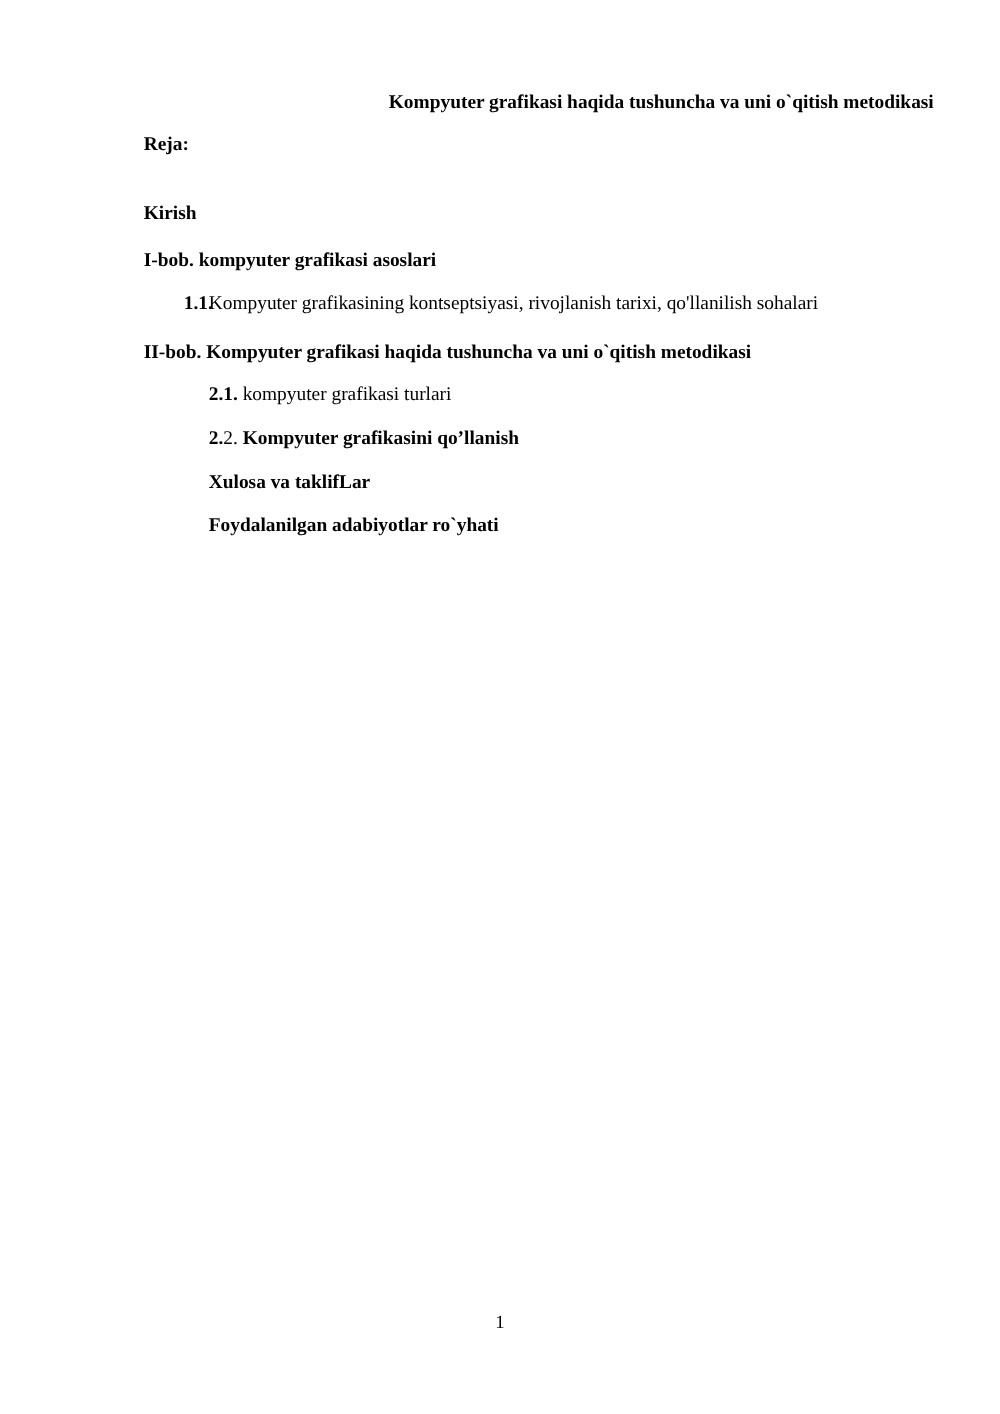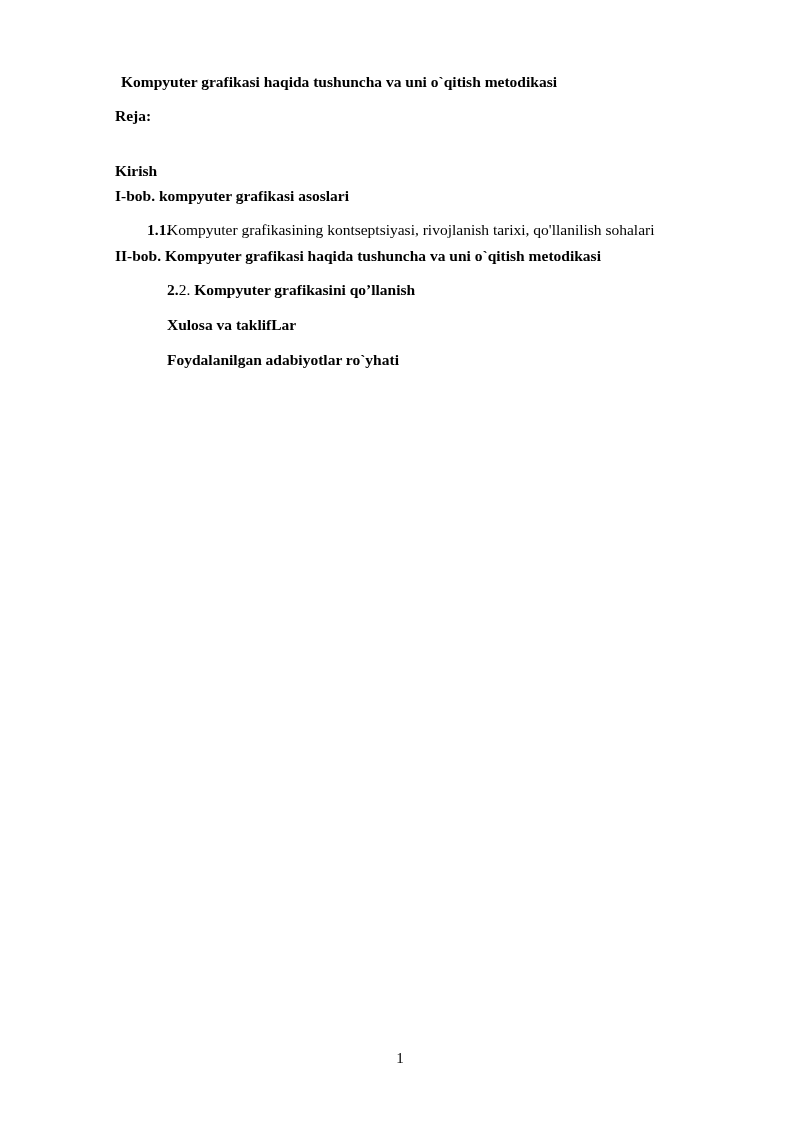--- a/index.html
+++ b/index.html
@@ -22,42 +22,42 @@
   }
   .content {
     position: absolute;
     left: 115px;
     top: 70px;
     width: 632px;
   }
   .title {
     font-size: 15.5px;
     font-weight: bold;
-    text-align: left;
+    text-align: right;
     line-height: 1.5;
     margin: 0 0 0 0;
     padding-left: 6px;
   }
   .reja {
     font-size: 15.5px;
     font-weight: bold;
     text-align: left;
     line-height: 1.5;
     margin-top: 11px;
   }
   .lvl0 {
     font-size: 15.5px;
     font-weight: bold;
     margin-top: 31px;
     line-height: 1.5;
   }
   .chapter {
     font-size: 15.5px;
     font-weight: bold;
-    margin-top: 2px;
+    margin-top: 15px;
     line-height: 1.5;
   }
   .sub {
     display: flex;
     margin-top: 11px;
     font-size: 15.5px;
     line-height: 1.55;
   }
   .sub .num {
     width: 52px;
@@ -113,20 +113,23 @@
     <div class="chapter">I-bob.  kompyuter grafikasi asoslari</div>
 
     <div class="sub">
       <span class="num bold">1.1.</span>
       <span class="txt">Kompyuter grafikasining kontseptsiyasi, rivojlanish tarixi, qo'llanilish sohalari</span>
     </div>
 
 
     <div class="chapter">II-bob.  Kompyuter grafikasi haqida tushuncha va uni o`qitish metodikasi</div>
 
+    <div class="indent-line">
+      <span class="b">2.1.</span><span class="n"> kompyuter grafikasi  turlari</span>
+    </div>
 
     <div class="indent-line">
       <span class="b">2.</span><span class="n">2.</span><span class="b"> Kompyuter grafikasini qo’llanish</span>
     </div>
 
     <div class="indent-line bold">Xulosa va taklifLar</div>
     <div class="indent-line bold">Foydalanilgan adabiyotlar ro`yhati</div>
 
   </div>
 

